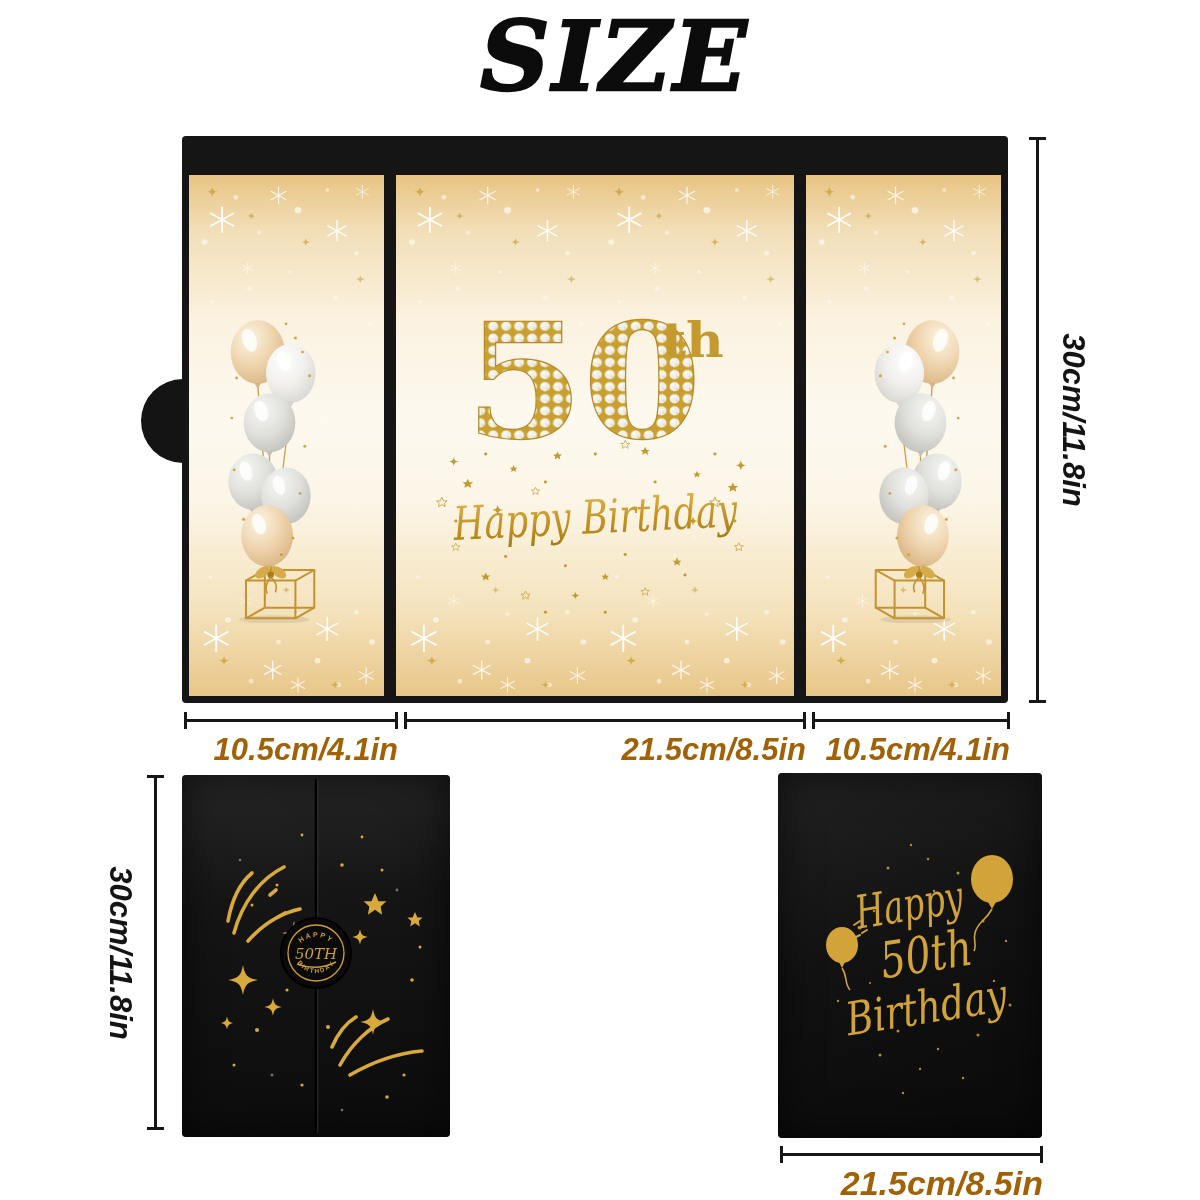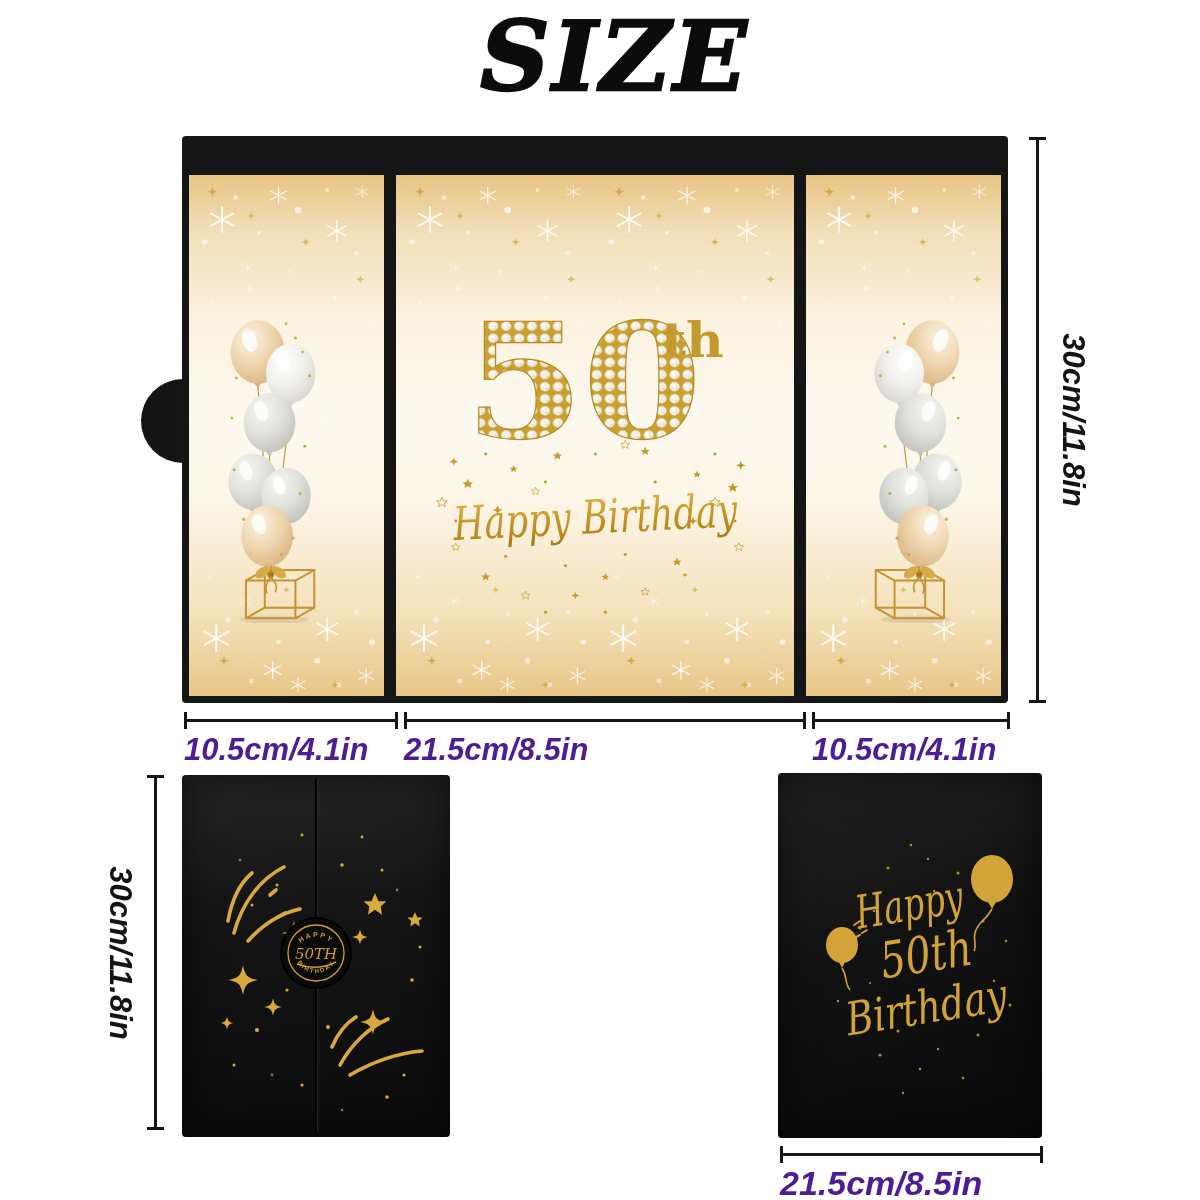--- a/index.html
+++ b/index.html
@@ -24,22 +24,22 @@
   .panel.center{flex:21.5;}
   .fill-svg{position:absolute;inset:0;width:100%;height:100%;}
   .bouquet{position:absolute;left:50%;top:25%;width:142px;height:318px;transform:translateX(-50%);}
   .bouquet.mir{transform:translateX(-50%) scaleX(-1);}
 
   
   .dimh{position:absolute;height:17px;}
   .dimh .bar{position:absolute;left:0;right:0;top:7px;height:3px;background:#161616;}
   .dimh .cap{position:absolute;top:0;width:3px;height:17px;background:#161616;}
   .dimh .cap.l{left:0}.dimh .cap.r{right:0}
-  .dimh .lbl{position:absolute;top:20px;left:0;width:100%;text-align:left;white-space:nowrap;
-             font:italic 700 31px "Liberation Sans",sans-serif;color:#4c1d95;}
+  .dimh .lbl{position:absolute;top:20px;left:0;width:100%;text-align:right;white-space:nowrap;
+             font:italic 700 31px "Liberation Sans",sans-serif;color:#a16207;}
   .dimh.big .lbl{font-size:34px;top:18px;}
 
   .dimv{position:absolute;width:17px;}
   .dimv .bar{position:absolute;left:7px;top:0;bottom:0;width:3px;background:#161616;}
   .dimv .cap{position:absolute;left:0;width:17px;height:3px;background:#161616;}
   .dimv .cap.t{top:0}.dimv .cap.b{bottom:0}
   .vlbl{position:absolute;top:50%;transform:translateY(-50%);writing-mode:vertical-rl;
         white-space:nowrap;font:italic 700 31px "Liberation Sans",sans-serif;color:#141414;}
   .vlbl.right{left:26px;}
   .vlbl.left{right:26px;}

